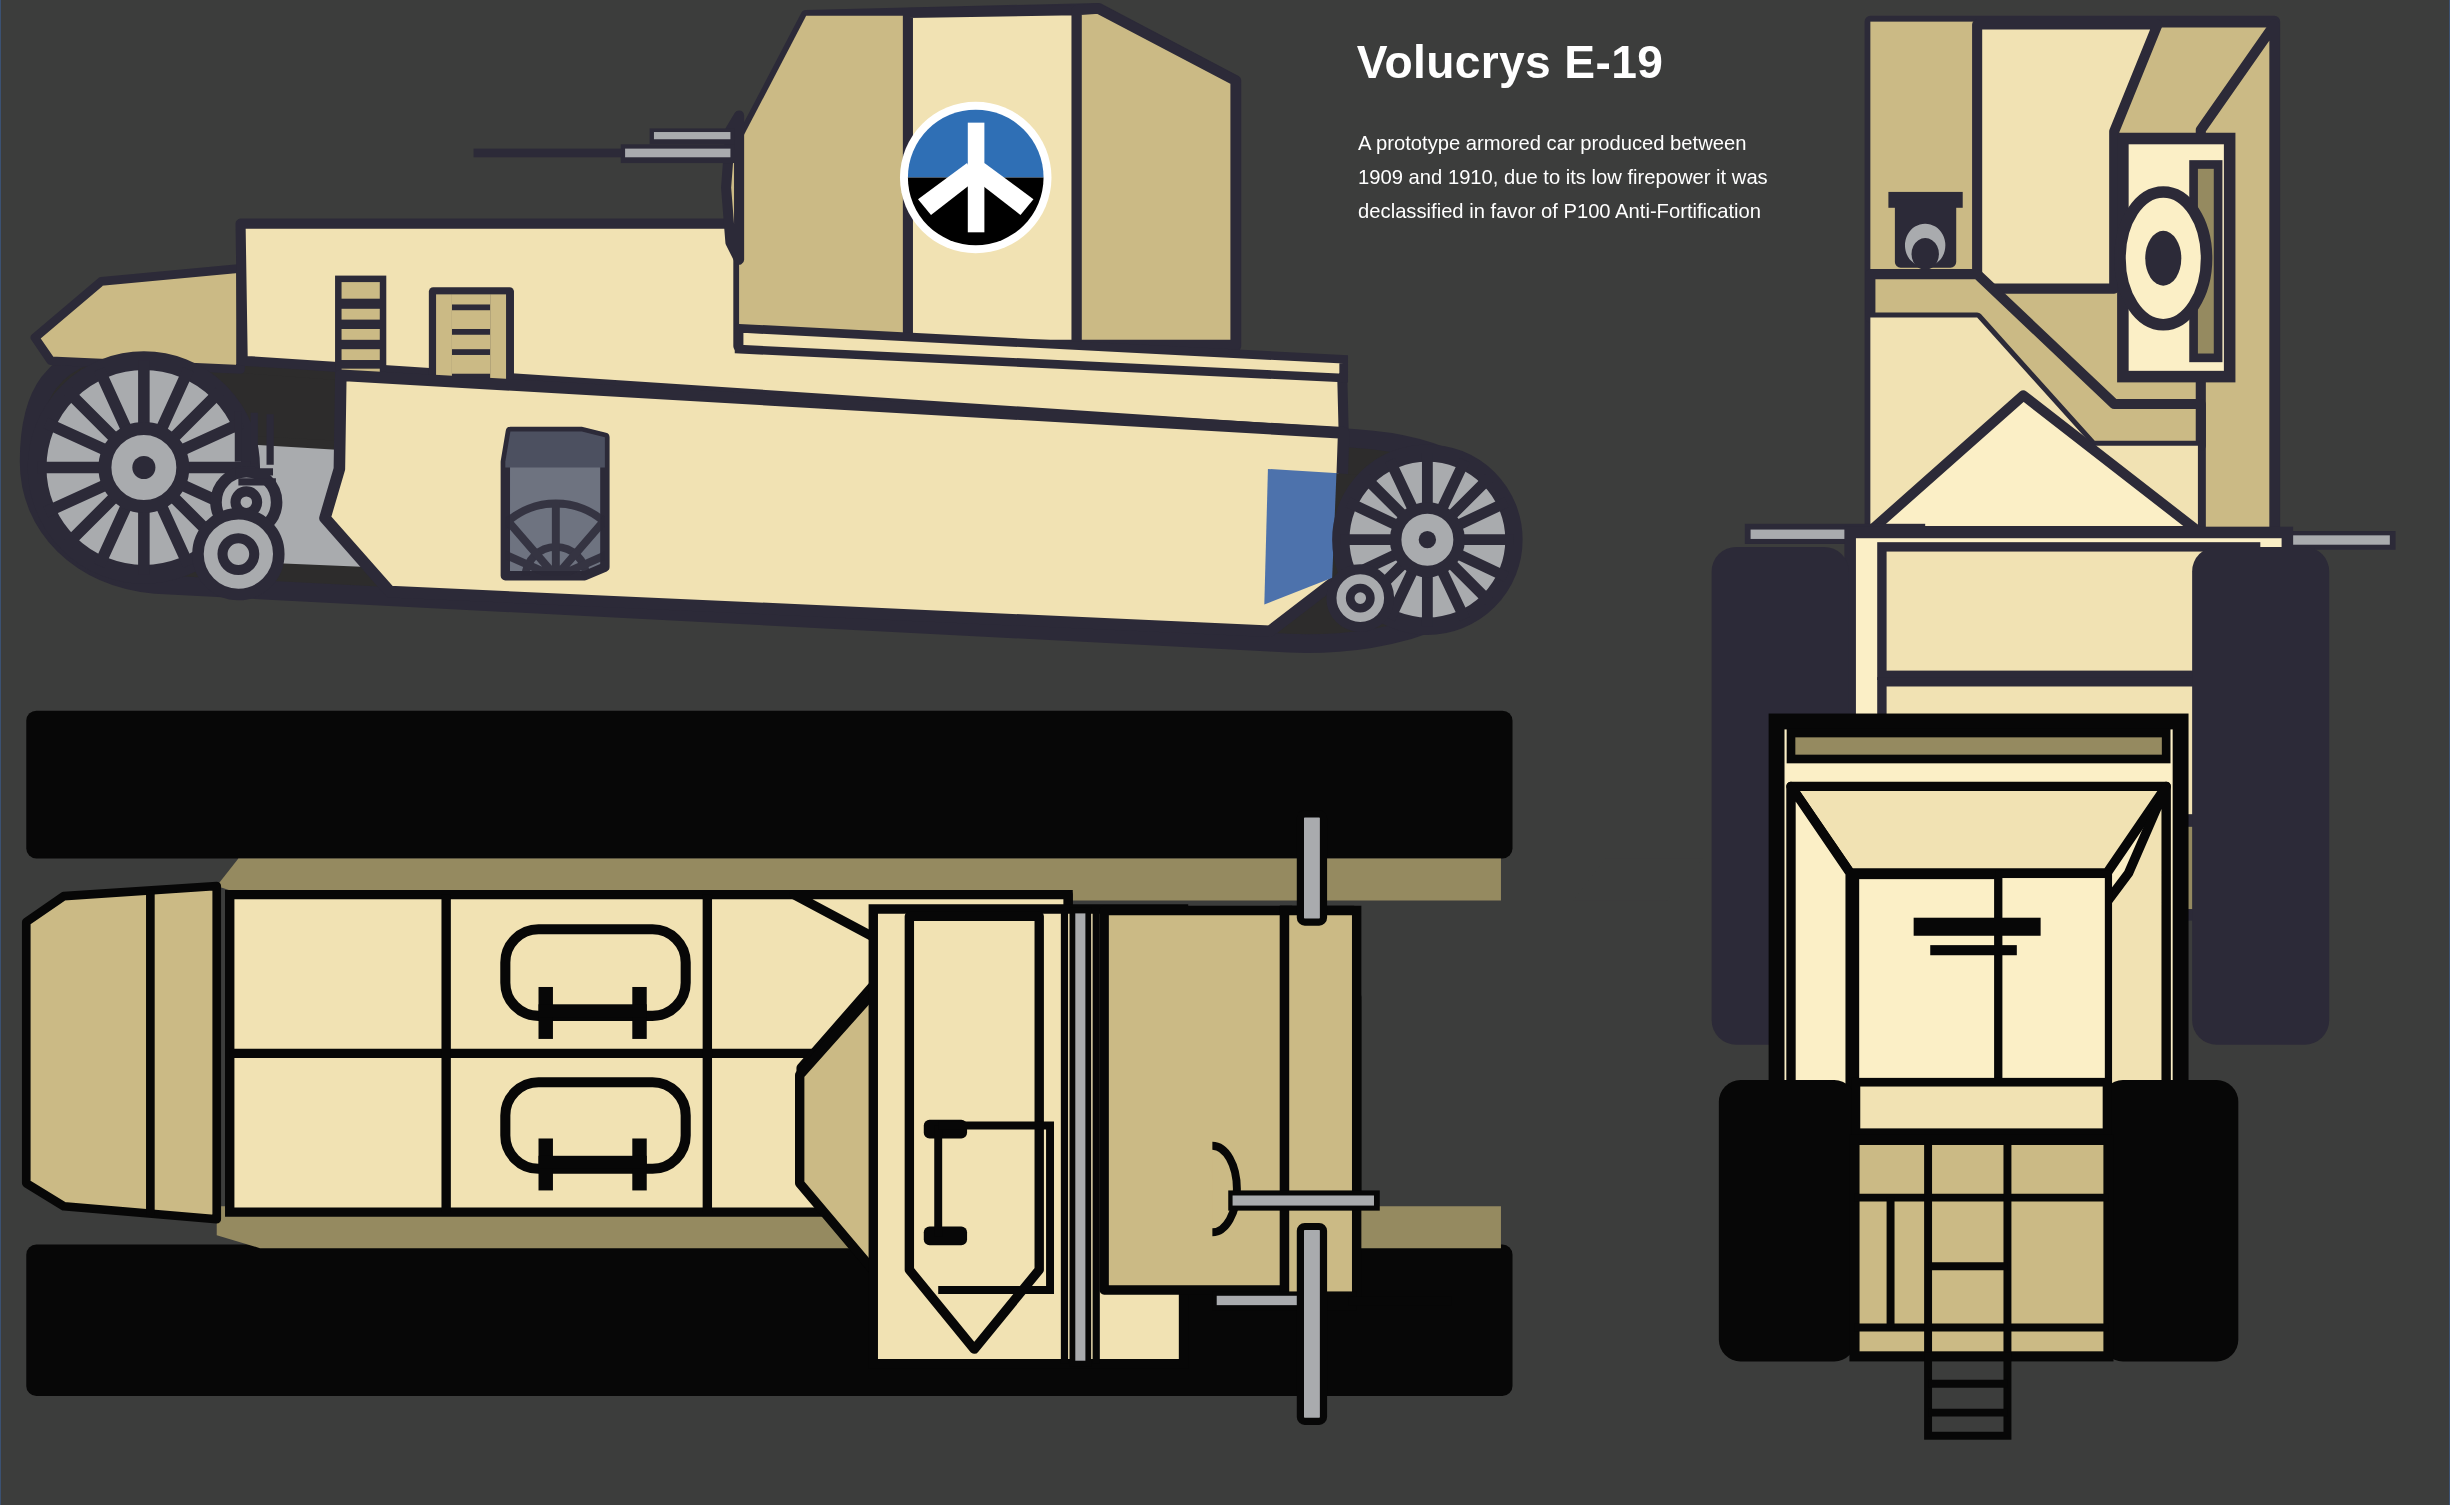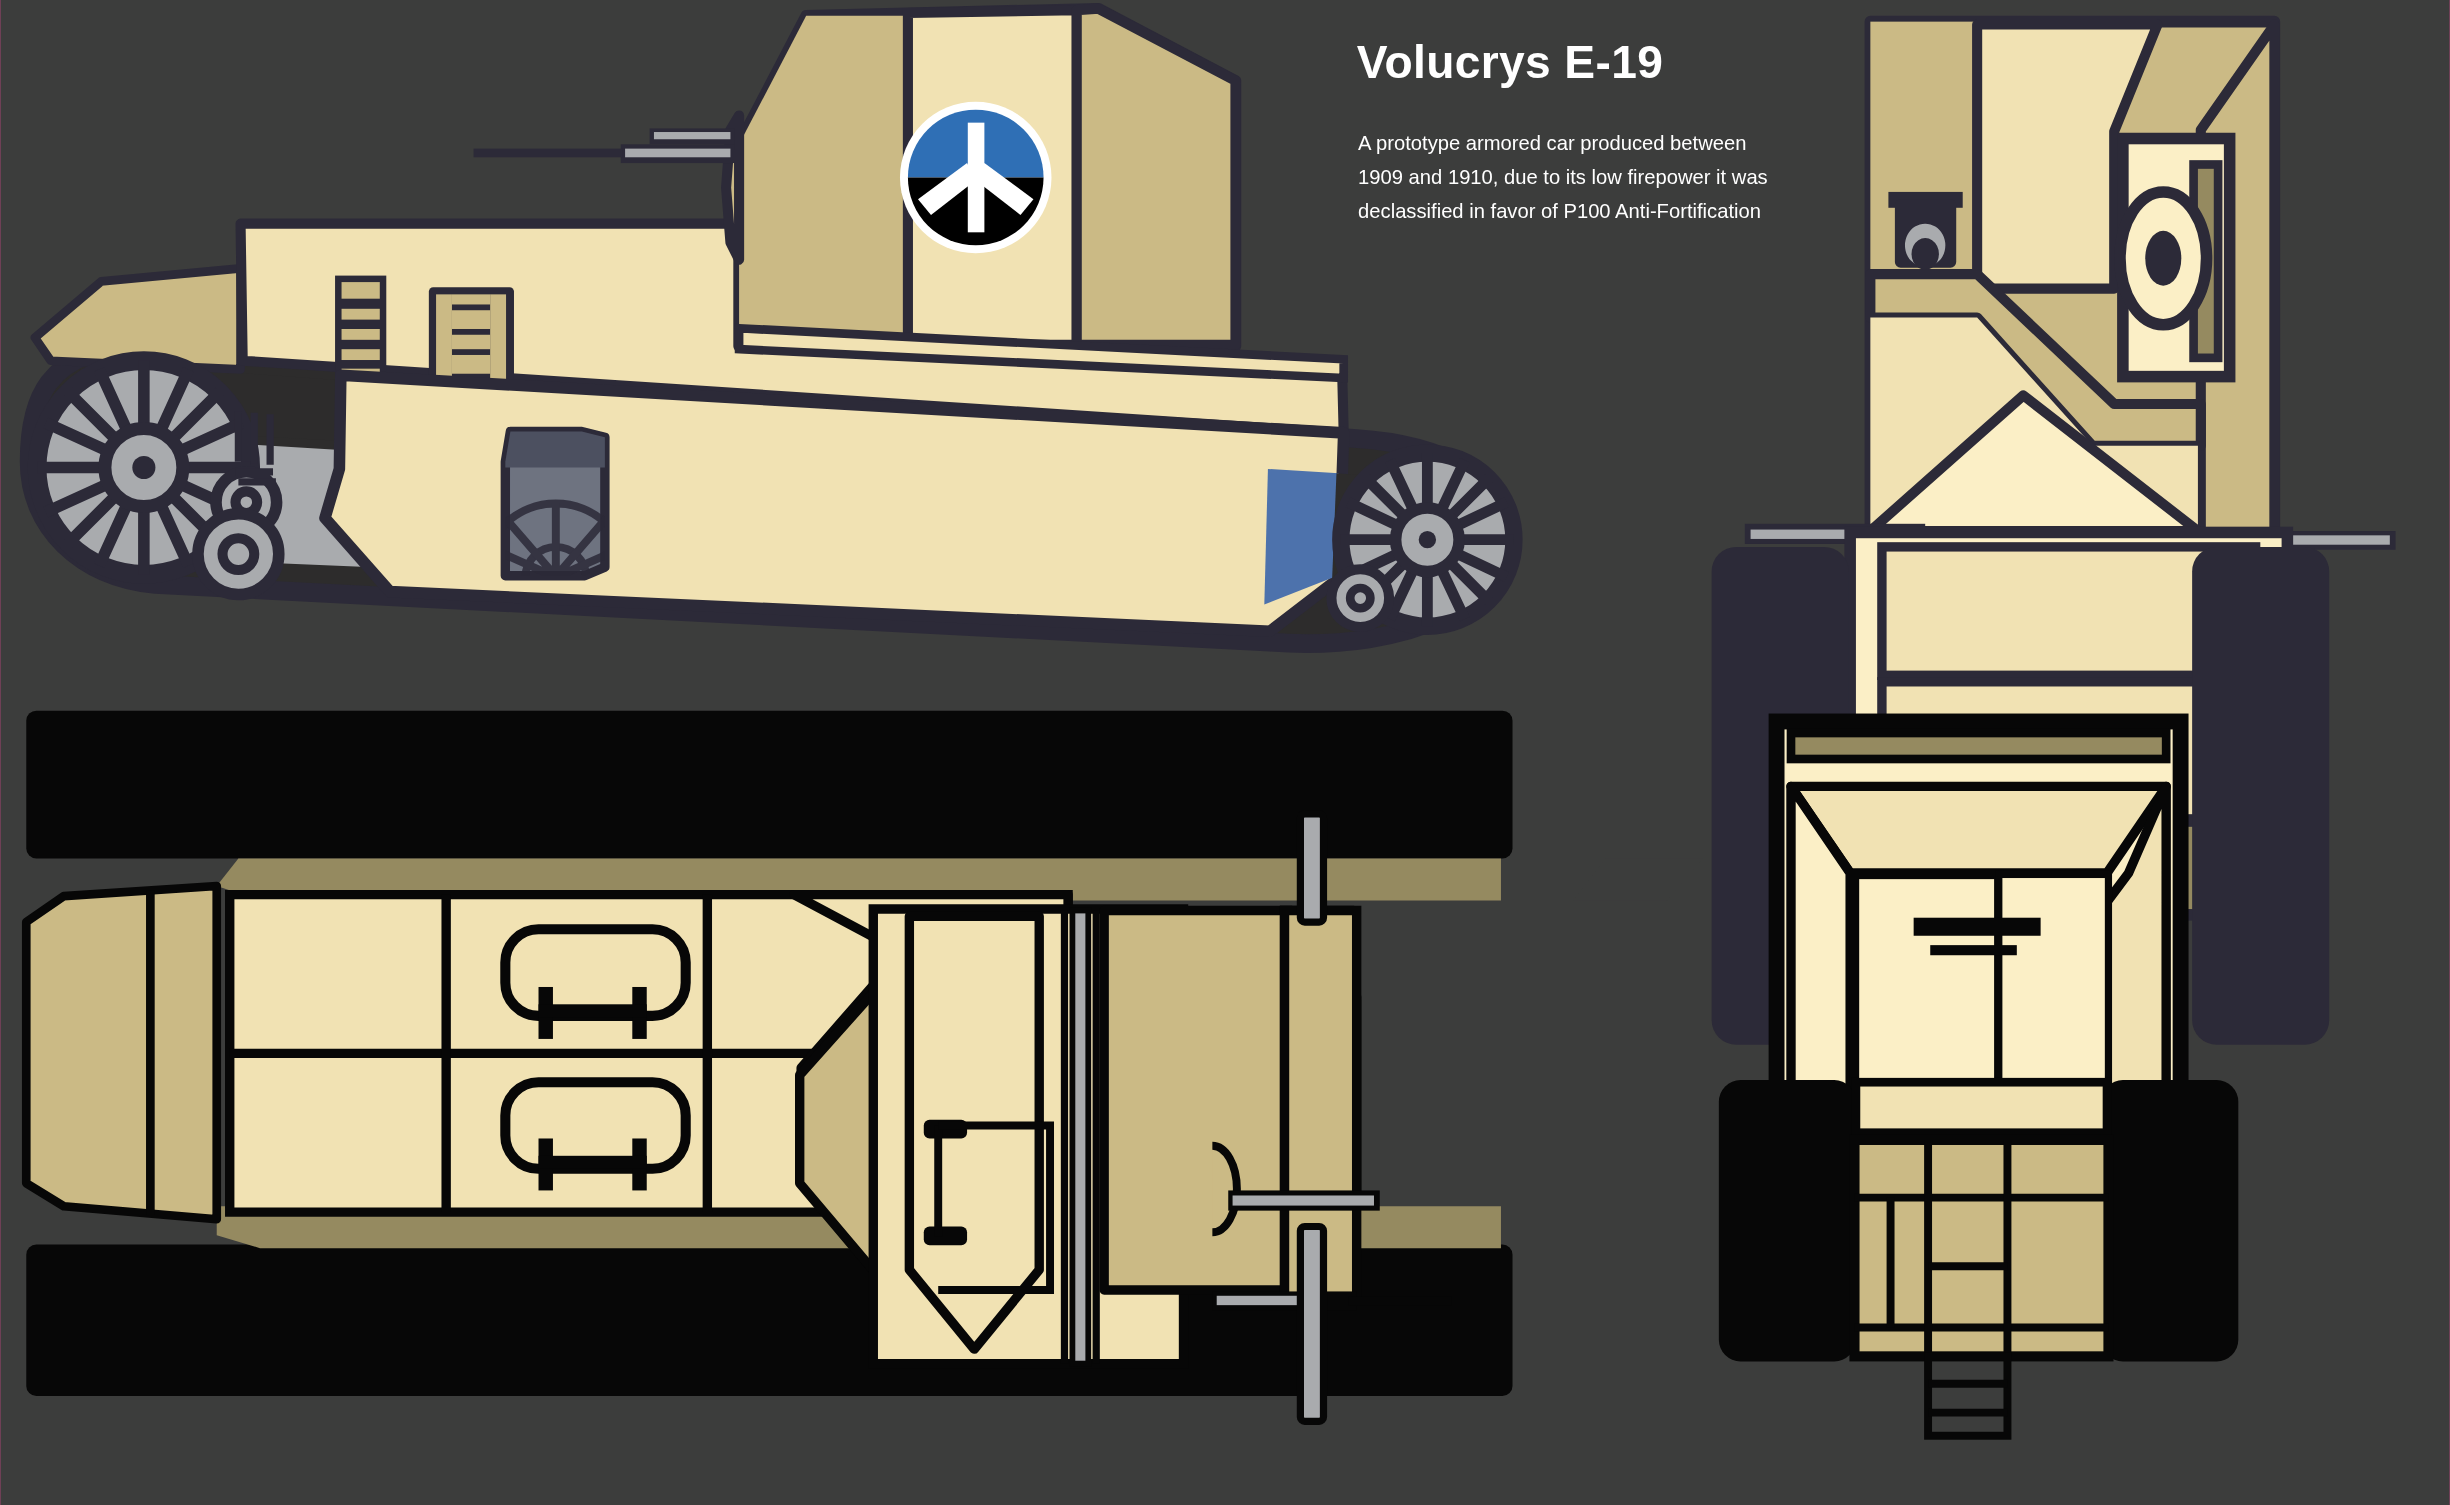--- a/index.html
+++ b/index.html
@@ -1,21 +1,21 @@
 <!DOCTYPE html>
 <html style="font-size:11.5px"><head>
 <meta charset="utf-8">
 <title>Volucrys E-19</title>
 <style>
   html,body{margin:0;padding:0;background:#3c3d3c;}
   body{
     font-family:"Liberation Sans","DejaVu Sans",sans-serif;
     width:2450px;height:1505px;overflow:hidden;position:relative;
   }
-  #stage{position:absolute;inset:0;background:#ec4899;}
+  #stage{position:absolute;inset:0;background:#3b82f6;}
   svg#blueprint{position:absolute;left:0;top:0;width:2450px;height:1505px;display:block;}
   .ttl{fill:#ffffff;font-size:64px;font-weight:bold;letter-spacing:.5px;}
   .desc{fill:#ffffff;font-size:28px;}
 </style>
 </head>
 <body>
 
 <div id="stage">
 
 <svg id="blueprint" viewBox="0 0 3395 2086">

